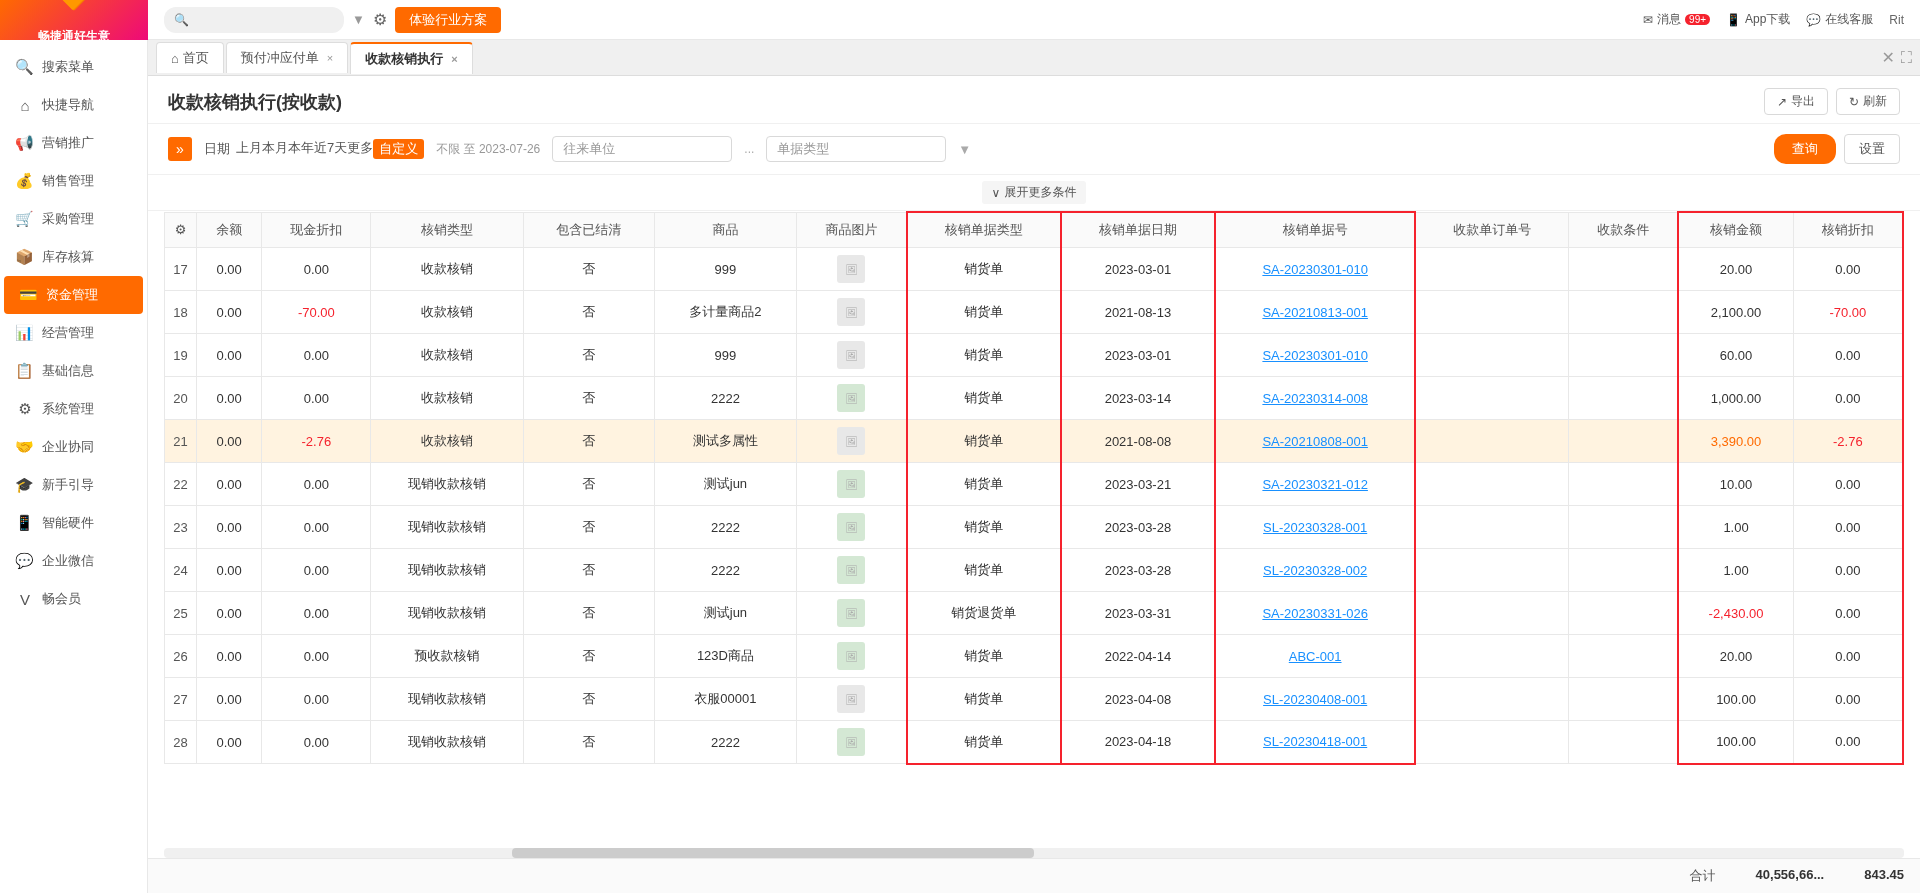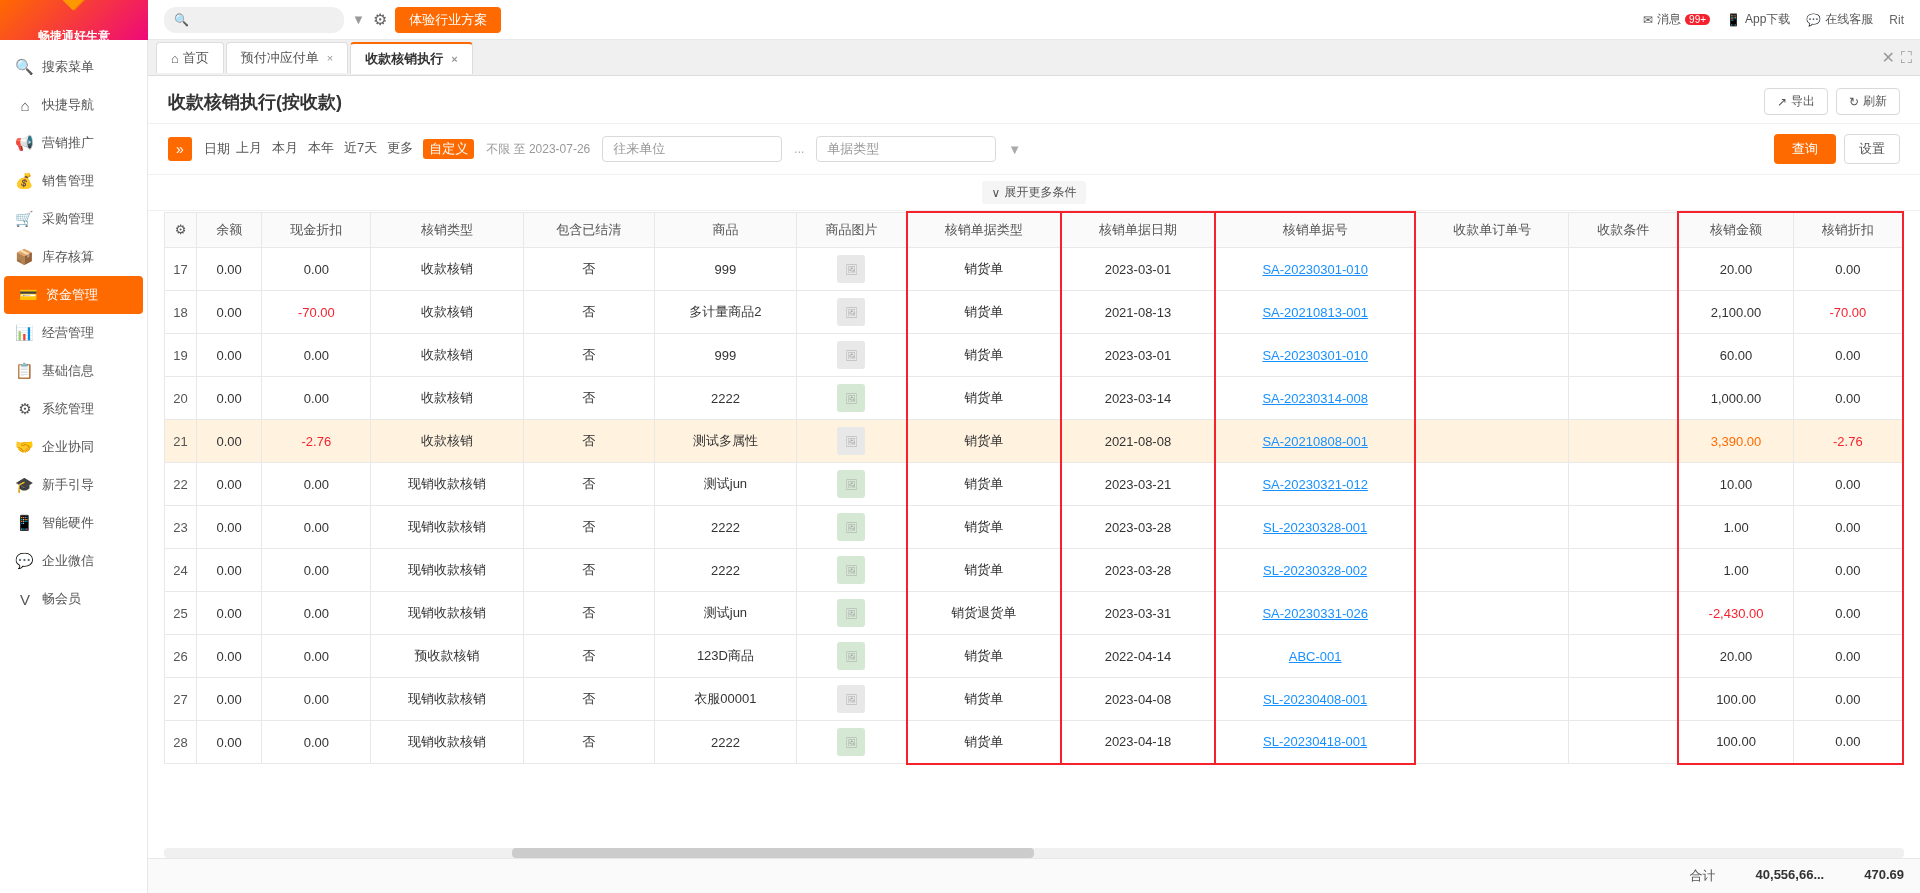--- a/index.html
+++ b/index.html
@@ -163,33 +163,33 @@
       border-radius: 3px;
       width: 24px;
       height: 24px;
       cursor: pointer;
       font-size: 14px;
       display: flex;
       align-items: center;
       justify-content: center;
     }
     .filter-date-group { display: flex; align-items: center; gap: 6px; color: #555; font-size: 13px; }
-    .filter-date-links { display: flex; gap: 10px; }
+    .filter-date-links { display: flex; gap: 0; }
     .filter-date-link { color: #555; cursor: pointer; font-size: 13px; }
     .filter-date-link.active { color: #fff; background: #ff6a00; padding: 1px 6px; border-radius: 3px; }
     .filter-field {
       display: flex; align-items: center; gap: 6px;
       border: 1px solid #d9d9d9; border-radius: 4px;
       padding: 3px 10px; background: #fff; color: #999; font-size: 13px;
       min-width: 180px;
     }
     .filter-ellipsis { color: #aaa; font-size: 12px; }
     .filter-query-btn {
       background: #ff6a00; color: #fff; border: none;
-      border-radius: 4px; padding: 5px 18px; cursor: pointer; font-size: 13px;
+      border-radius: 12px; padding: 5px 18px; cursor: pointer; font-size: 13px;
     }
     .filter-set-btn {
       background: #fff; color: #555; border: 1px solid #d9d9d9;
       border-radius: 4px; padding: 5px 14px; cursor: pointer; font-size: 13px;
     }
     .expand-more-btn {
       display: flex; align-items: center; gap: 4px;
       color: #555; font-size: 12px; cursor: pointer;
       padding: 3px 10px; background: #f5f5f5; border-radius: 3px;
       margin: 0 auto;
@@ -709,19 +709,19 @@
           </table>
         </div>
 
         <div class="table-scroll-bar">
           <div class="table-scroll-thumb"></div>
         </div>
 
         <div class="table-footer">
           <span style="color:#555;">合计</span>
           <span class="table-footer-total">40,556,66...</span>
-          <span class="table-footer-total">470.69</span>
+          <span class="table-footer-total">843.45</span>
         </div>
 
       </div>
     </div>
   </div>
 </div>
 
 </body></html>

